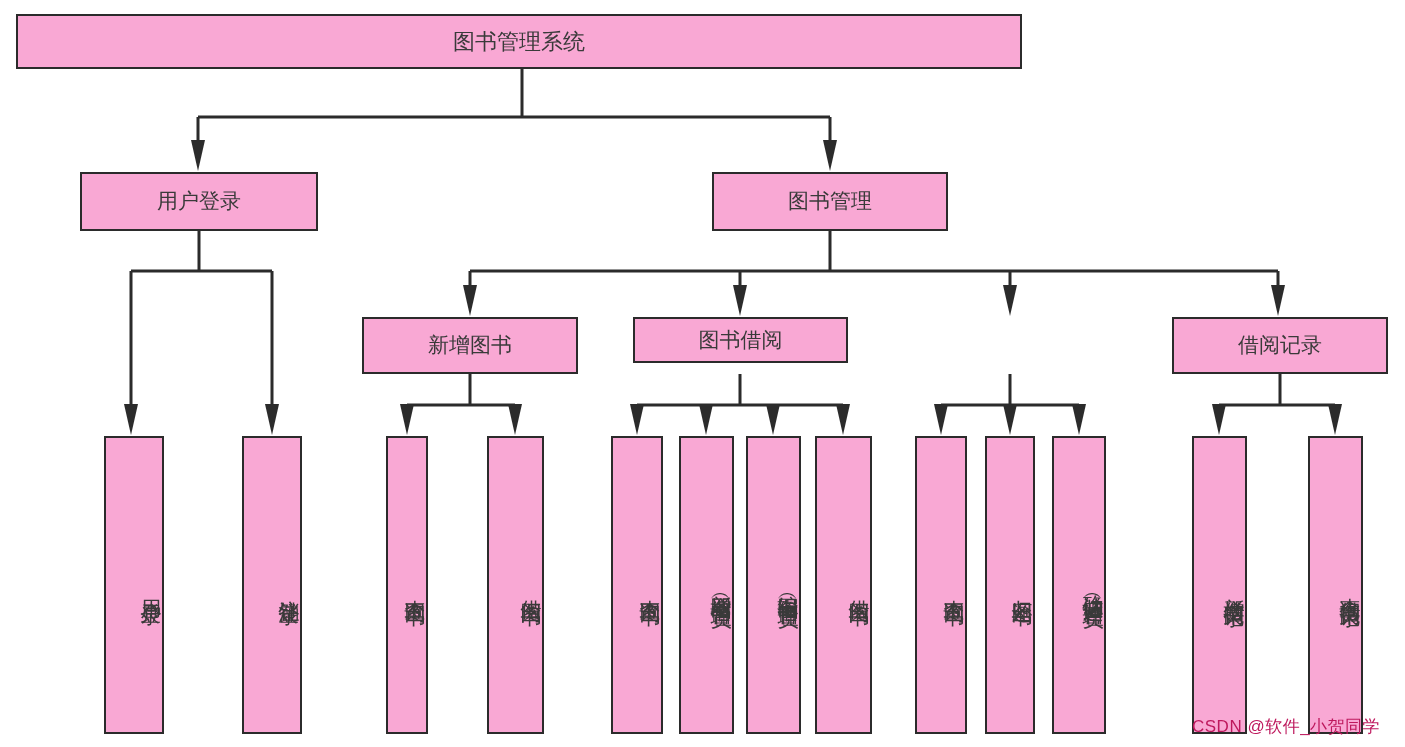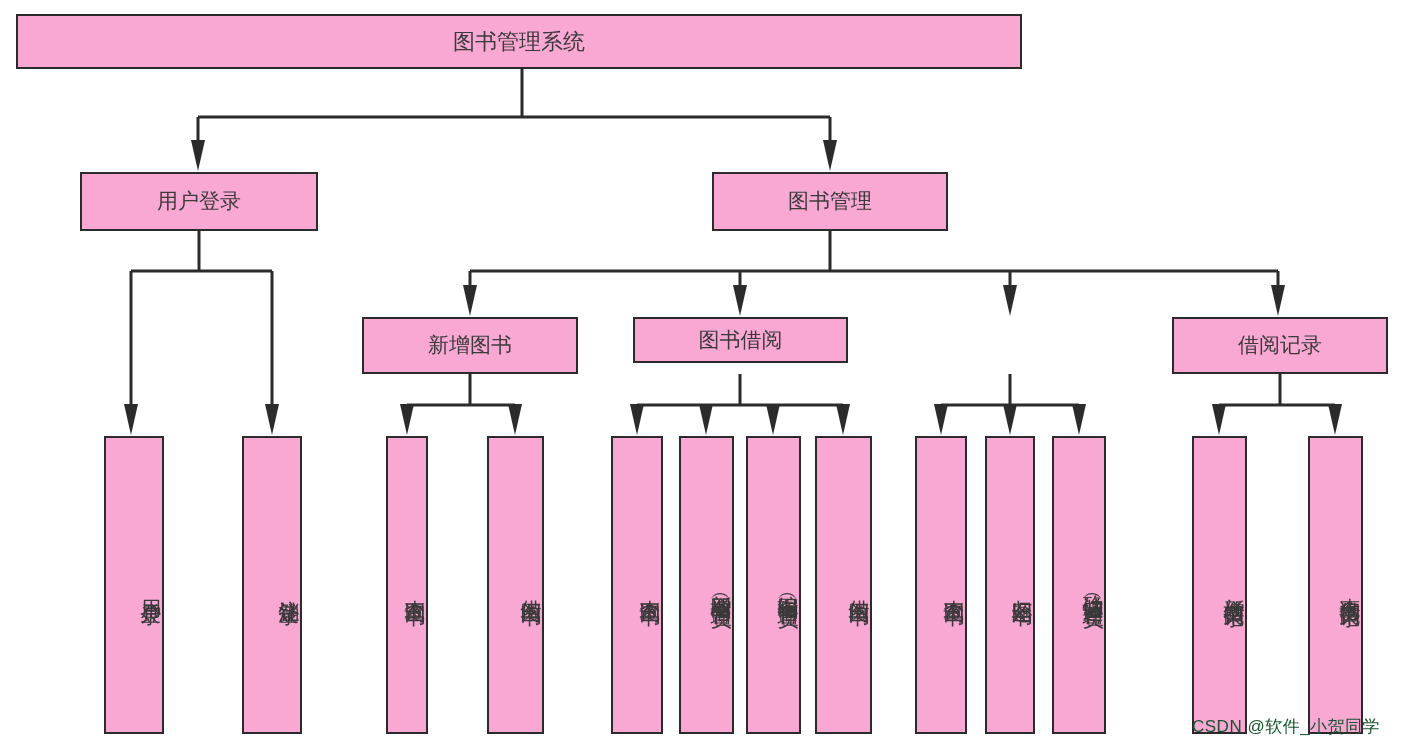--- a/index.html
+++ b/index.html
@@ -166,15 +166,15 @@
   <div class="node h" style="left: 1172px; top: 317px; width: 216px; height: 57px; align-items: center;">
     <span>借阅记录</span>
   </div>
   <div class="node v" style="left: 1192px; top: 436px; width: 55px; height: 298px;">
     <span class="vlabel">新增借阅记录</span>
   </div>
   <div class="node v" style="left: 1308px; top: 436px; width: 55px; height: 298px;">
     <span class="vlabel">查询借阅记录</span>
   </div>
 
-  <div class="watermark" style="left: 1192px; top: 715px; color: #14532d; text-align: center;">CSDN @软件_小贺同学</div>
+  <div class="watermark" style="left: 1192px; top: 715px; color: #be185d; text-align: center;">CSDN @软件_小贺同学</div>
 
 </div>
 
 </body></html>

